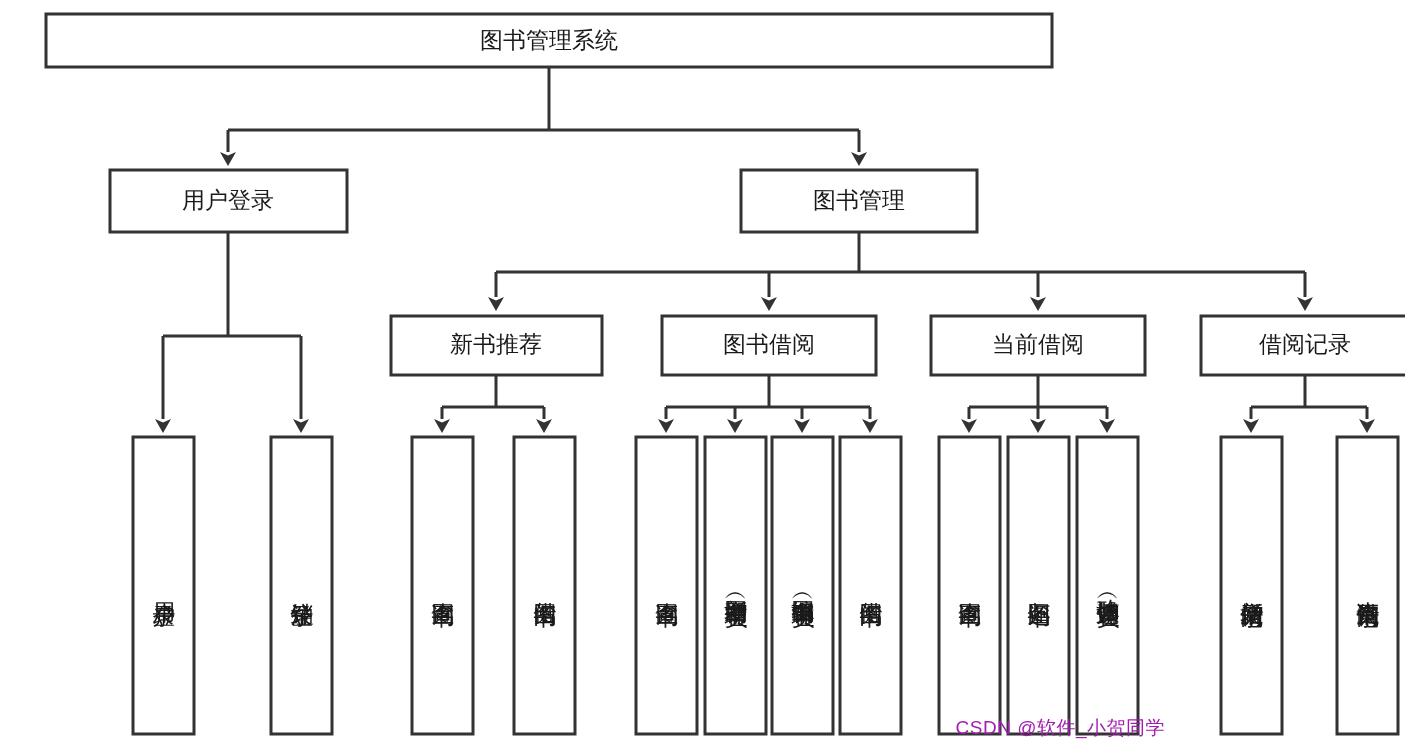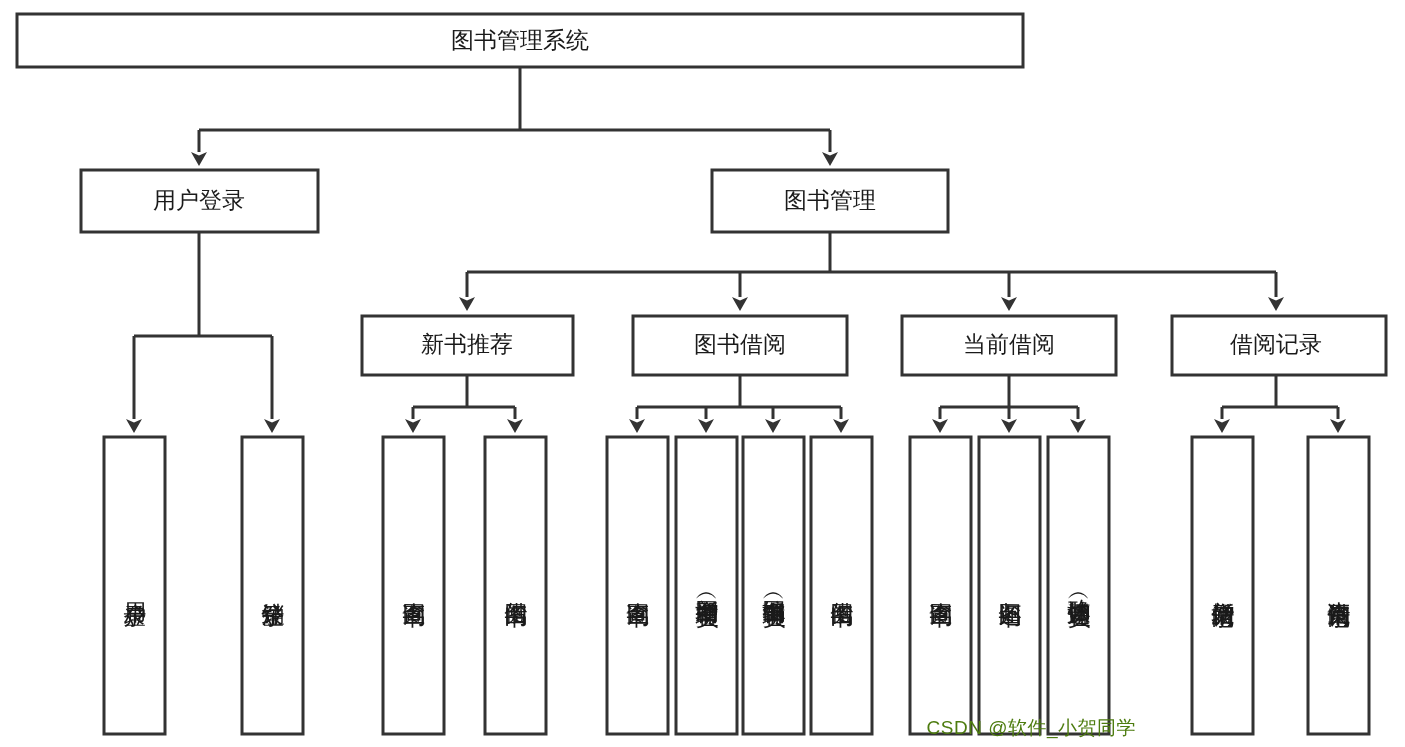--- a/index.html
+++ b/index.html
@@ -11,20 +11,21 @@
     width: 1405px;
     height: 747px;
     overflow: hidden;
     font-family: "Liberation Sans", "DejaVu Sans", sans-serif;
   }
   #diagram-root {
     position: relative;
     width: 1146px;
     height: 747px;
     background: #ffffff;
+    margin-left: 29px;
   }
   svg#flow {
     position: absolute;
     left: 0;
     top: 0;
     width: 1405px;
     height: 747px;
     display: block;
   }
   .box-rect {
@@ -64,21 +65,21 @@
     letter-spacing: 1px;
     white-space: nowrap;
     pointer-events: none;
   }
   .watermark {
     position: absolute;
     right: 10px;
     bottom: 6px;
     font-family: "Liberation Sans", "DejaVu Sans", sans-serif;
     font-size: 19px;
-    color: #4d7c0f;
+    color: #a21caf;
     white-space: nowrap;
     letter-spacing: 0.5px;
   }
 </style>
 </head>
 <body>
 
 <div id="diagram-root">
 
   <svg id="flow" viewBox="0 0 1405 747">

